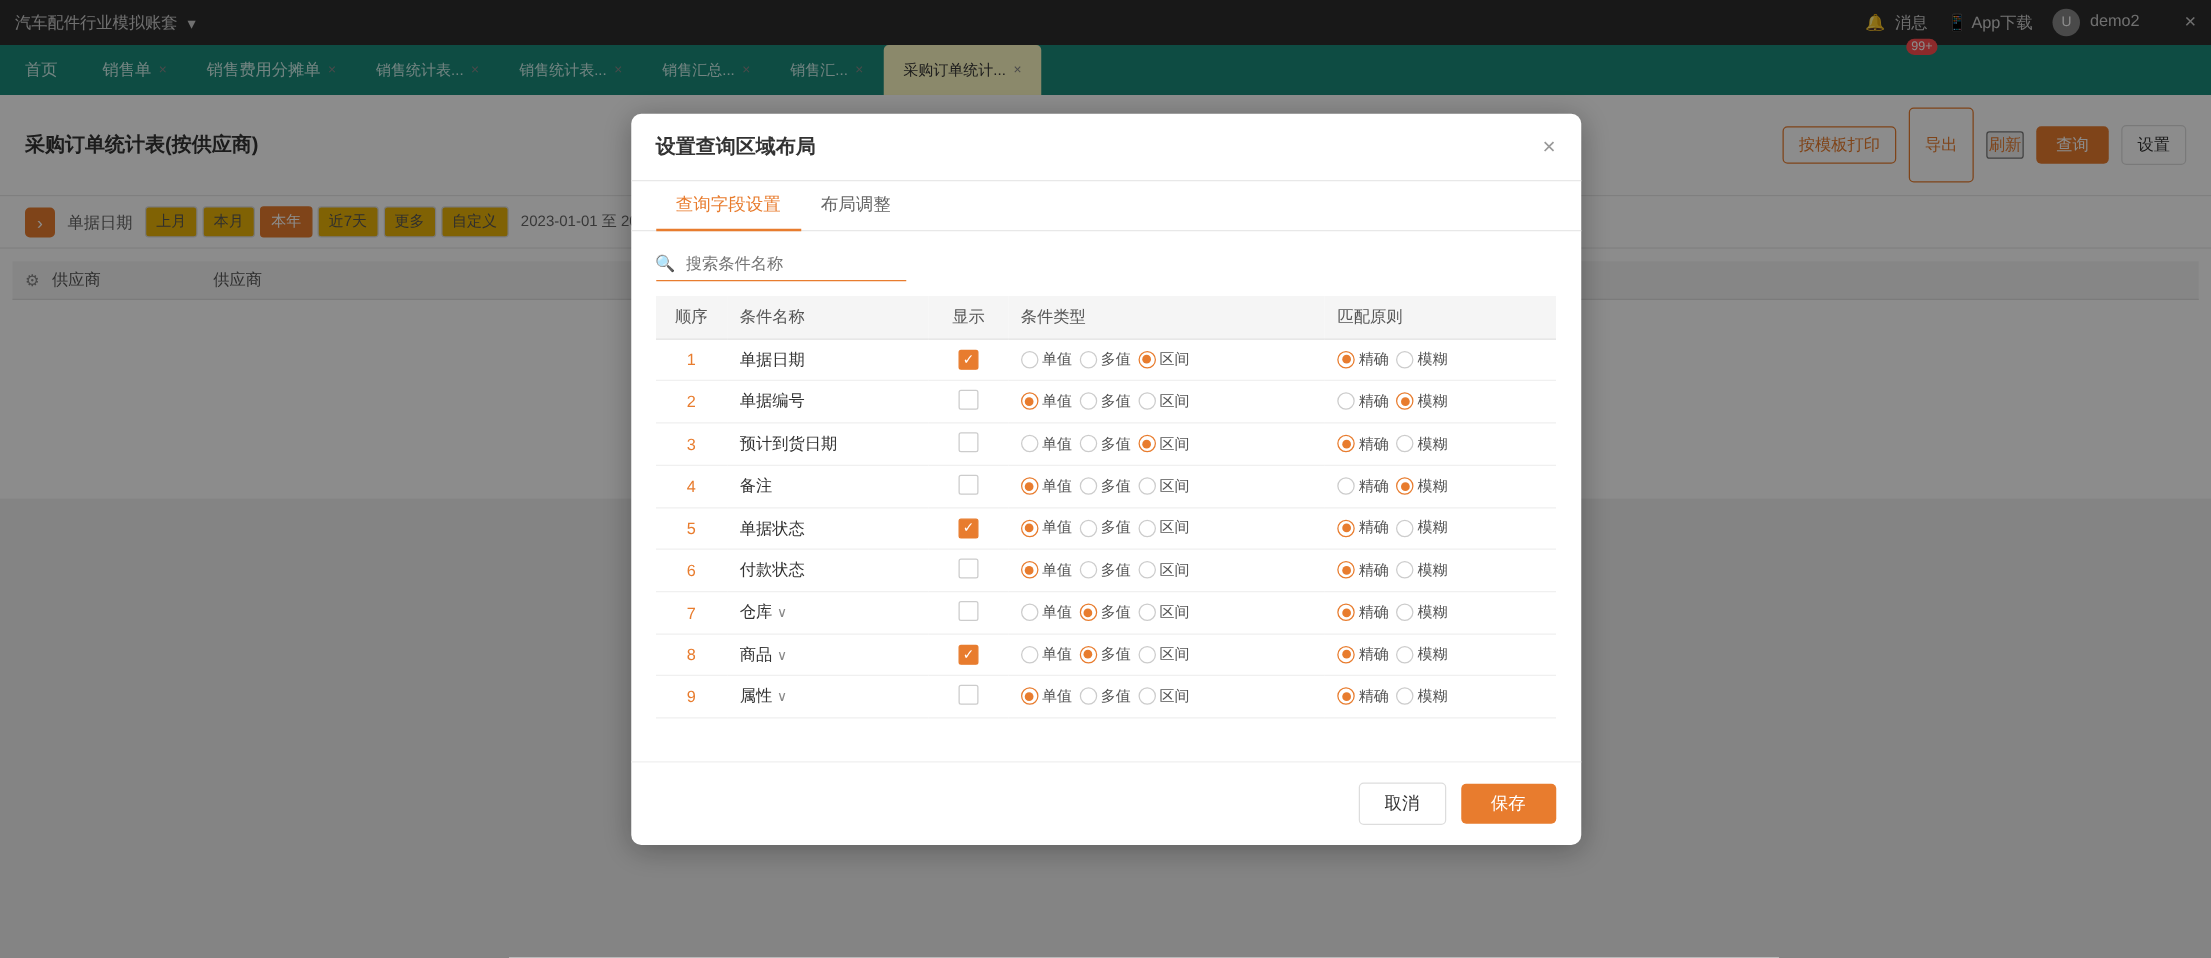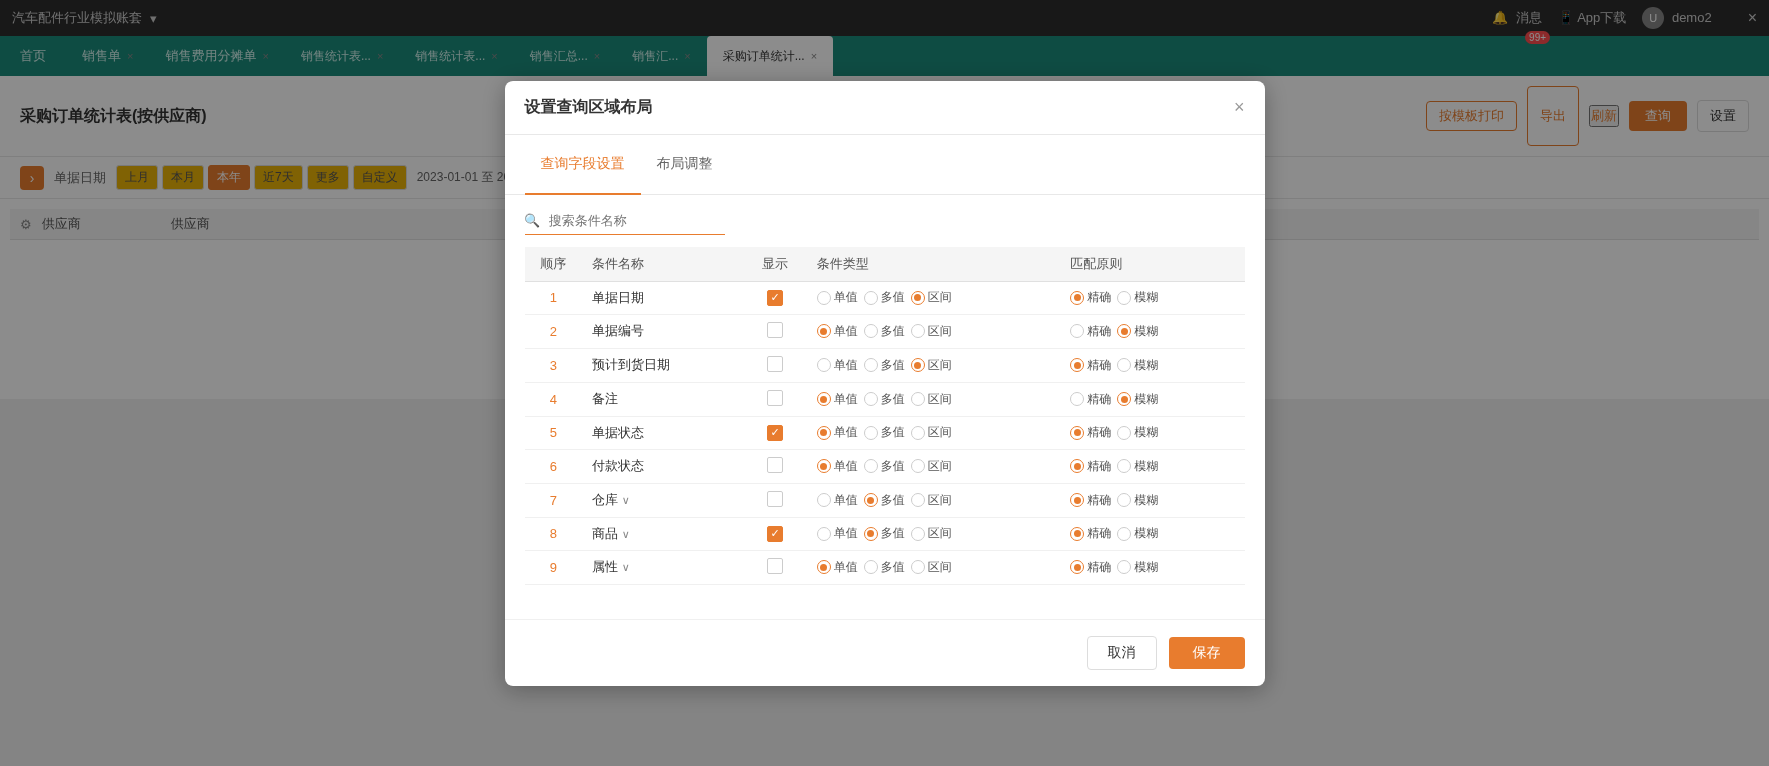--- a/index.html
+++ b/index.html
@@ -62,21 +62,21 @@
       height: 40px;
       display: flex;
       align-items: center;
       color: #d0f0eb;
       font-size: 13px;
       cursor: pointer;
       position: relative;
       white-space: nowrap;
     }
     .tab-item.active {
-      background: #ffffff;
+      background: #fef9c3;
       color: #333;
       border-radius: 4px 4px 0 0;
     }
     .tab-item .tab-close {
       margin-left: 6px;
       font-size: 11px;
       color: #888;
     }
     .tab-item:first-child {
       color: #d0f0eb;
@@ -256,21 +256,21 @@
       background: none;
       border: none;
     }
     .dialog-tabs {
       padding: 0 20px;
       display: flex;
       border-bottom: 1px solid #e8e8e8;
       gap: 0;
     }
     .dialog-tab {
-      padding: 20px 16px;
+      padding: 10px 16px;
       cursor: pointer;
       font-size: 14px;
       color: #666;
       border-bottom: 2px solid transparent;
       margin-bottom: -1px;
       text-align: right;
     }
     .dialog-tab.active {
       color: #e87c2e;
       border-bottom-color: #e87c2e;

